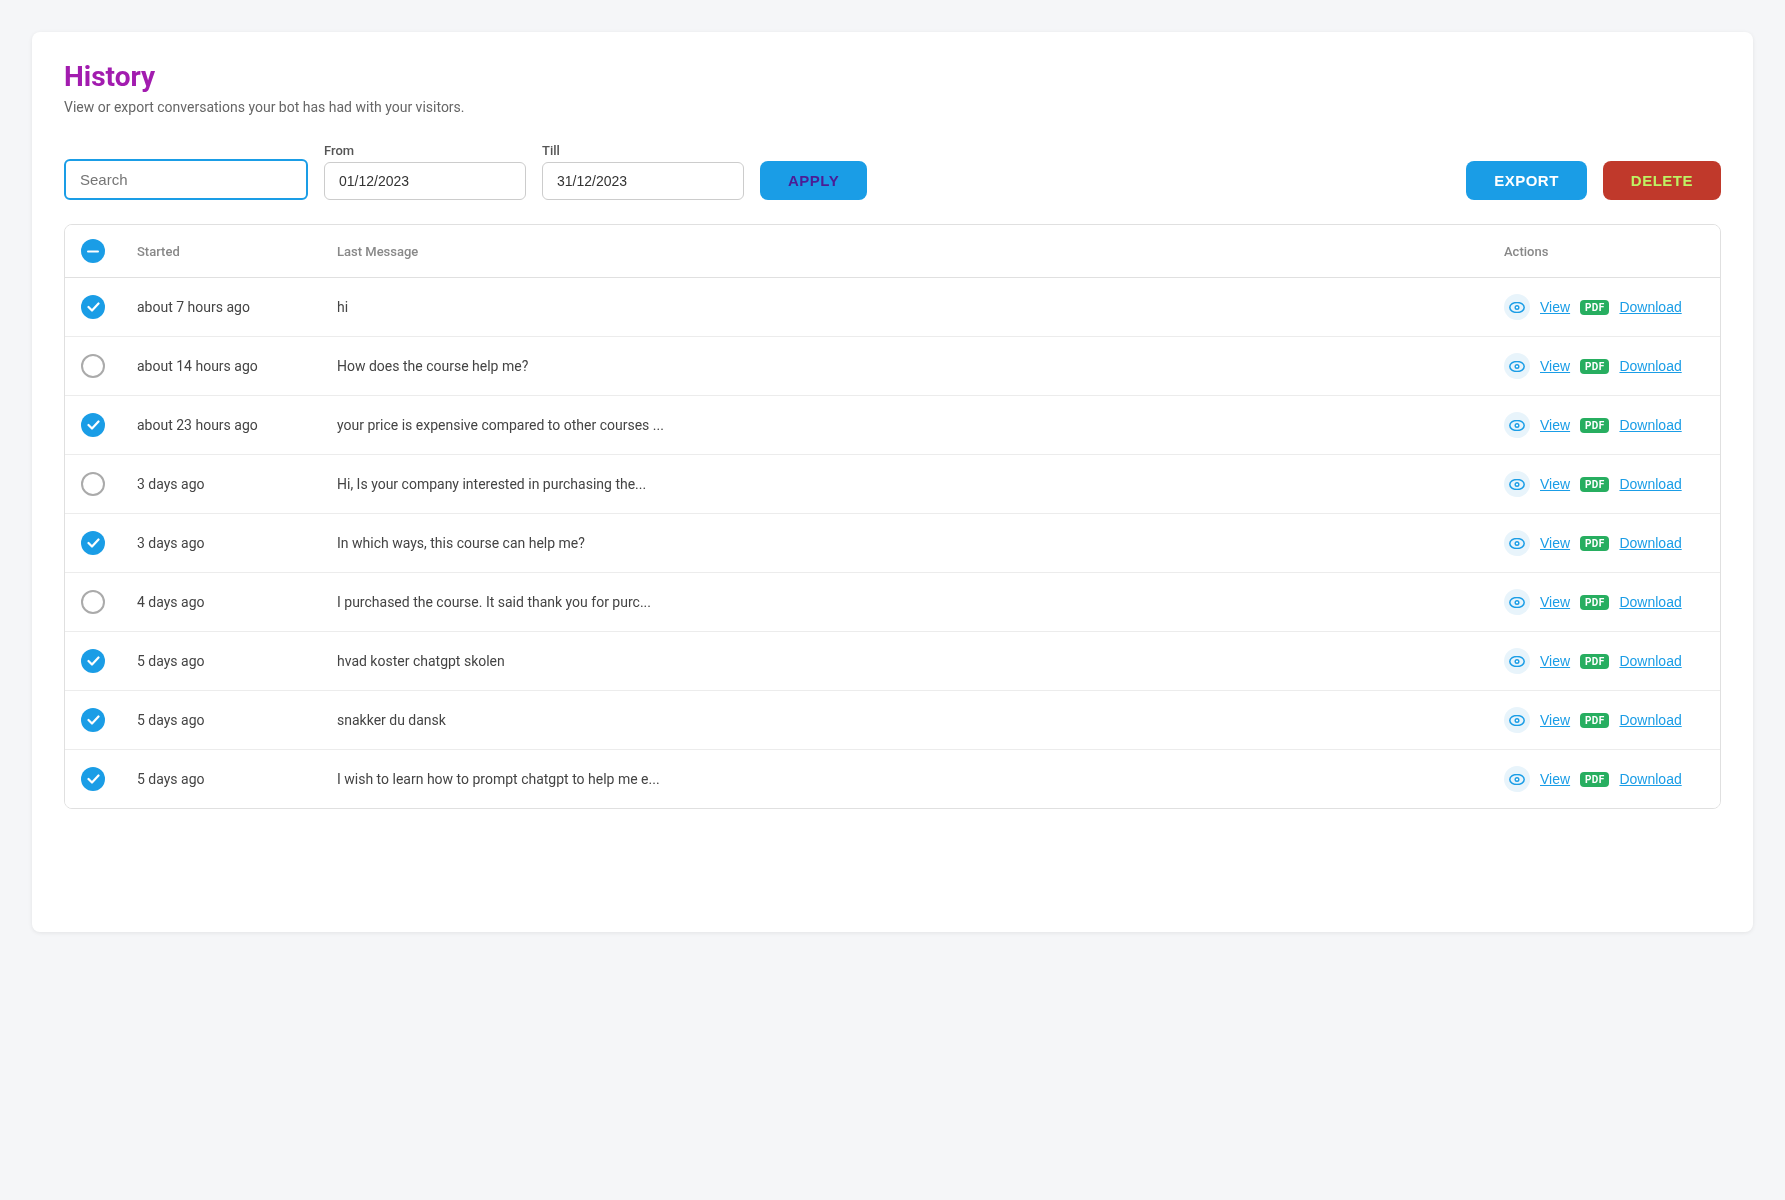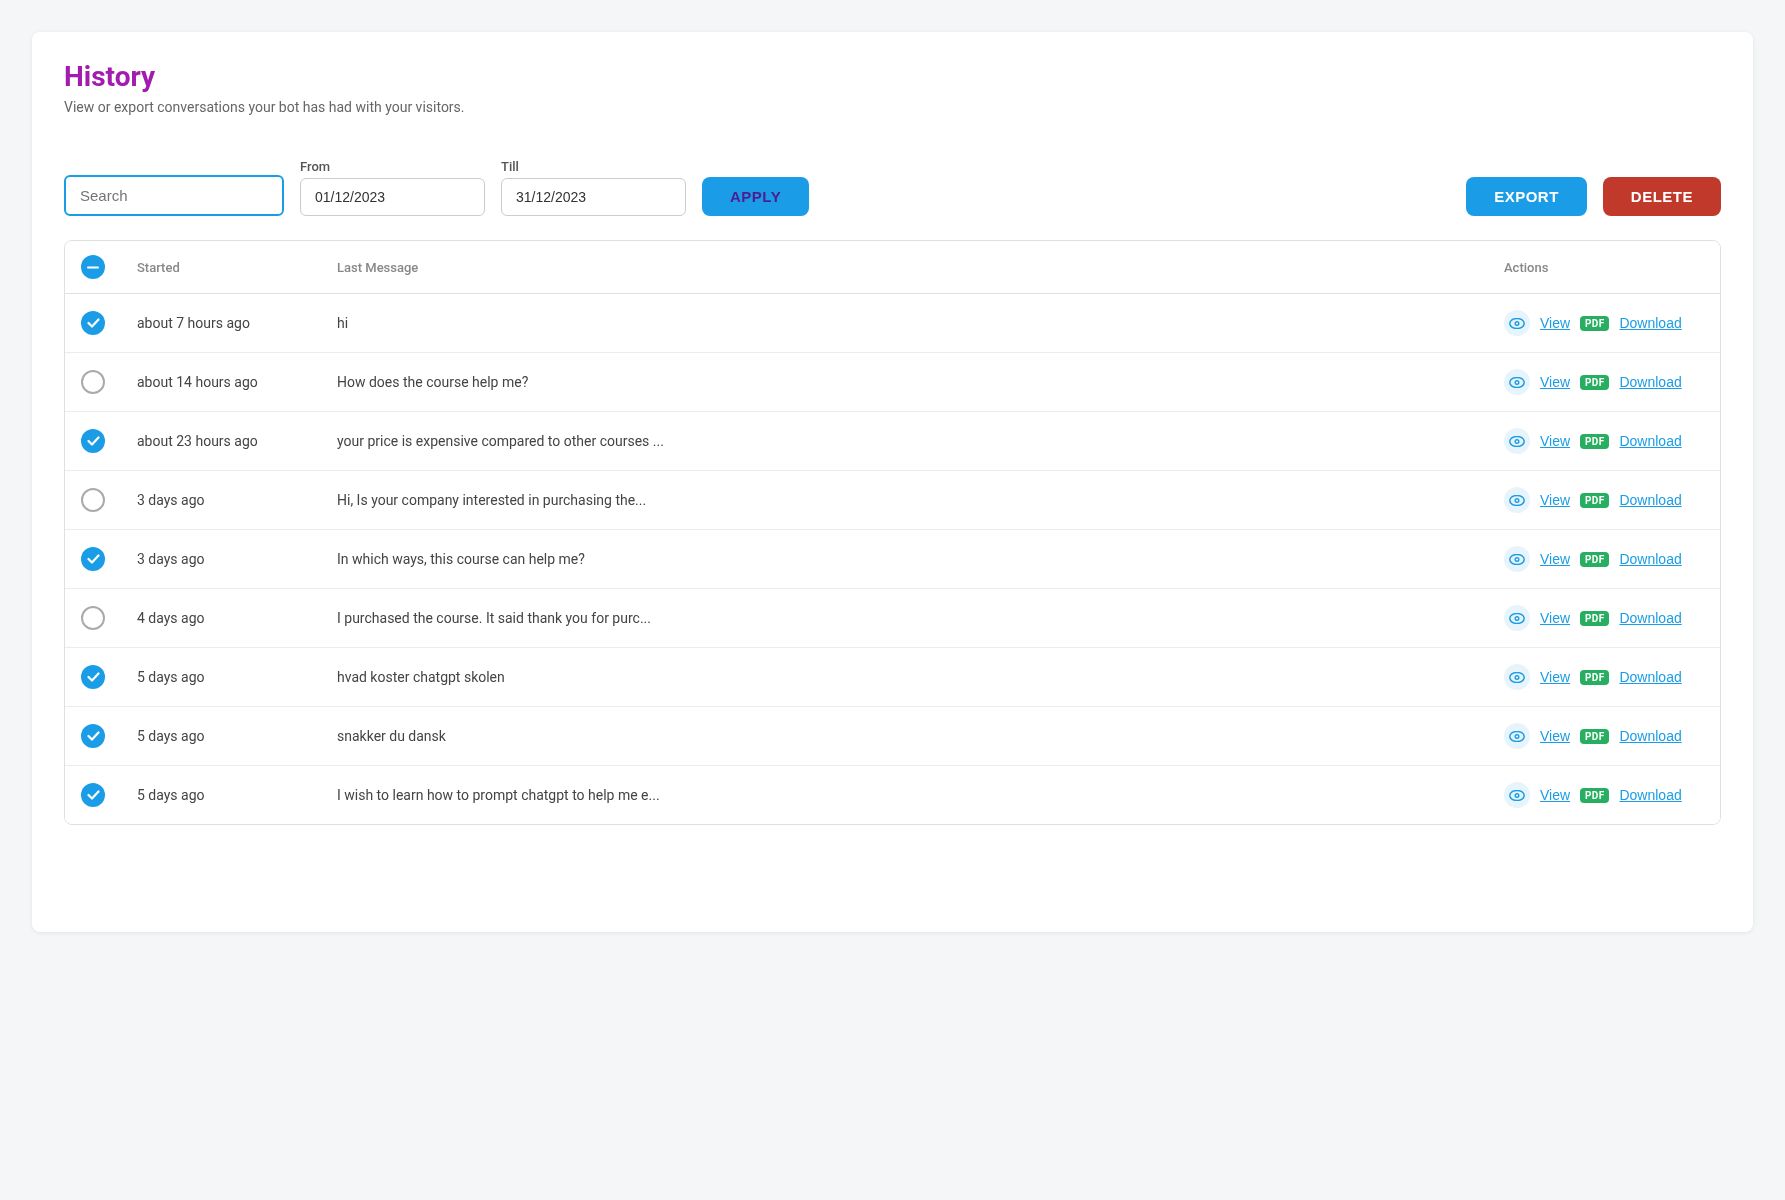--- a/index.html
+++ b/index.html
@@ -18,56 +18,56 @@
     }
     h1 {
       font-size: 28px;
       font-weight: 700;
       color: #a21caf;
       margin-bottom: 6px;
     }
     .subtitle {
       font-size: 14px;
       color: #666;
-      margin-bottom: 44px;
+      margin-bottom: 28px;
     }
     .toolbar {
       display: flex;
       align-items: flex-end;
       gap: 16px;
       margin-bottom: 24px;
     }
     .search-input {
       border: 2px solid #1a9de6;
       border-radius: 6px;
       padding: 10px 14px;
       font-size: 15px;
       color: #999;
-      width: 220px;
+      width: 244px;
       outline: none;
       background: #fff;
     }
     .date-group {
       display: flex;
       flex-direction: column;
       gap: 4px;
     }
     .date-label {
       font-size: 13px;
       color: #555;
       font-weight: 500;
     }
     .date-input {
       border: 1.5px solid #ccc;
       border-radius: 6px;
       padding: 10px 14px;
       font-size: 14px;
       color: #333;
       background: #fff;
-      width: 185px;
+      width: 202px;
       outline: none;
     }
     .apply-btn {
       background: #1a9de6;
       color: #4c1d95;
       border: none;
       border-radius: 8px;
       padding: 11px 28px;
       font-size: 15px;
       font-weight: 700;
@@ -81,21 +81,21 @@
       border: none;
       border-radius: 8px;
       padding: 11px 28px;
       font-size: 15px;
       font-weight: 700;
       cursor: pointer;
       letter-spacing: 0.5px;
     }
     .delete-btn {
       background: #c0392b;
-      color: #ffffff;
+      color: #bef264;
       border: none;
       border-radius: 8px;
       padding: 11px 28px;
       font-size: 15px;
       font-weight: 700;
       cursor: pointer;
       letter-spacing: 0.5px;
     }
     .table-container {
       border: 1.5px solid #e0e0e0;

